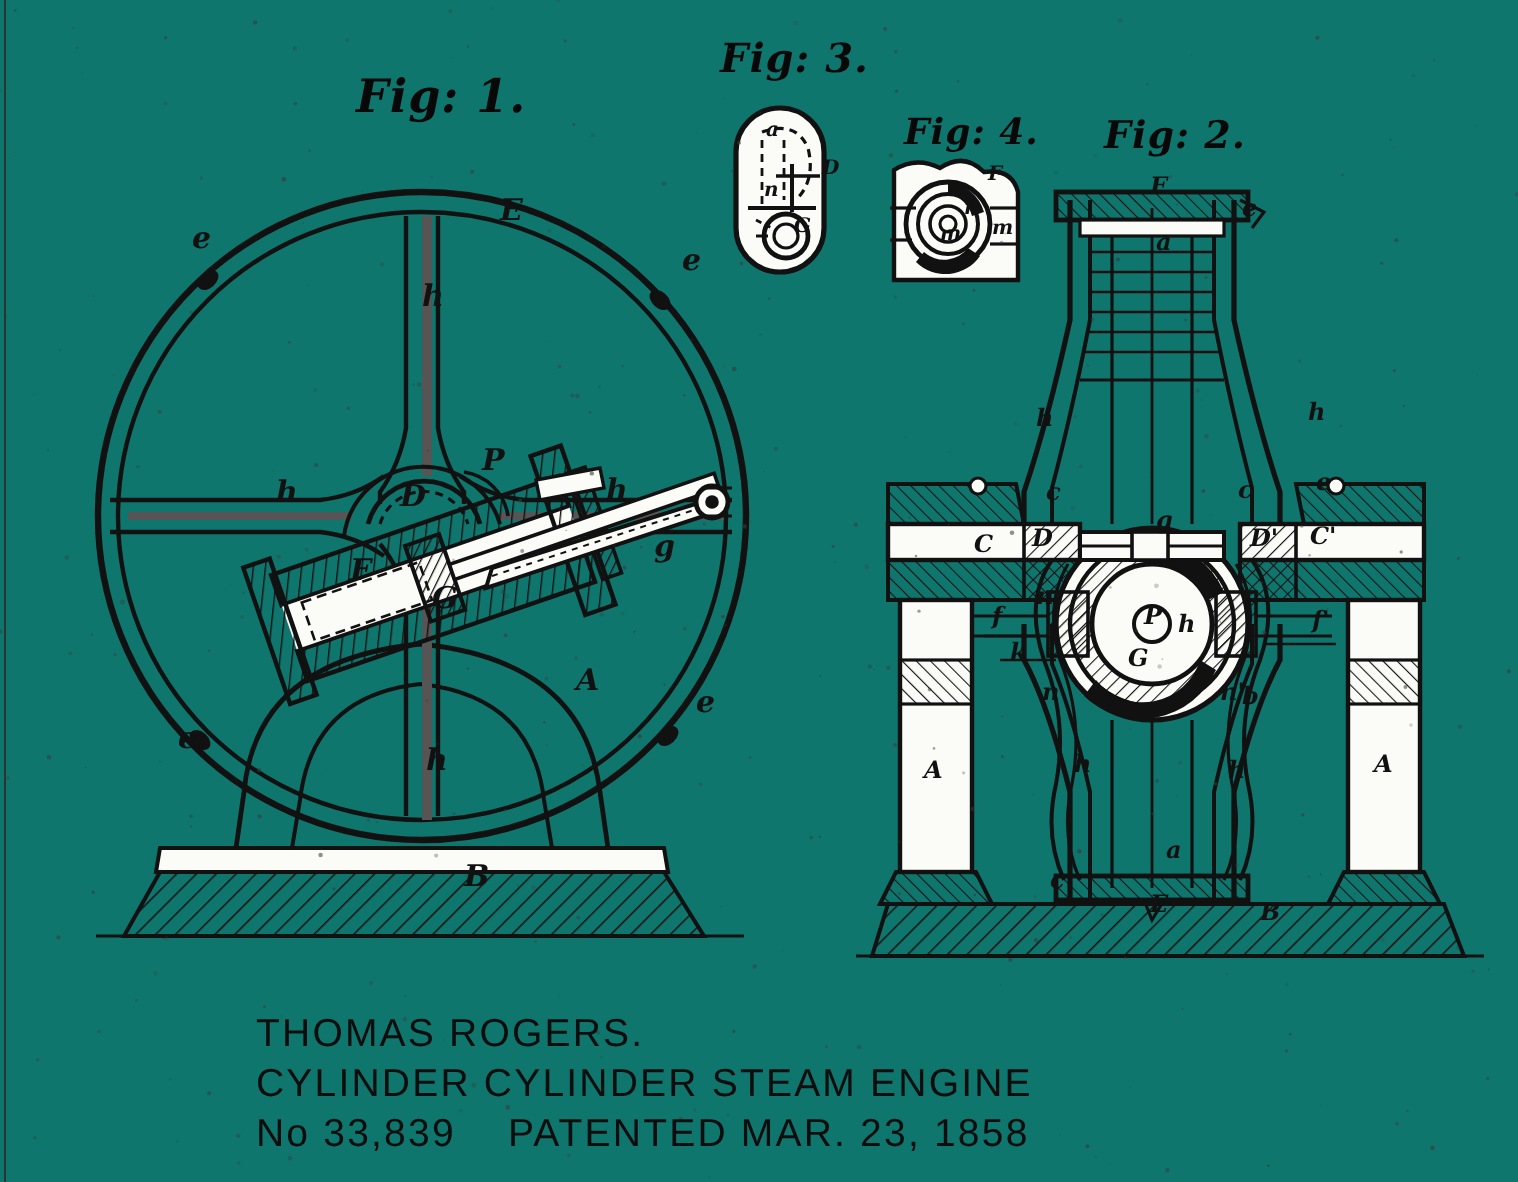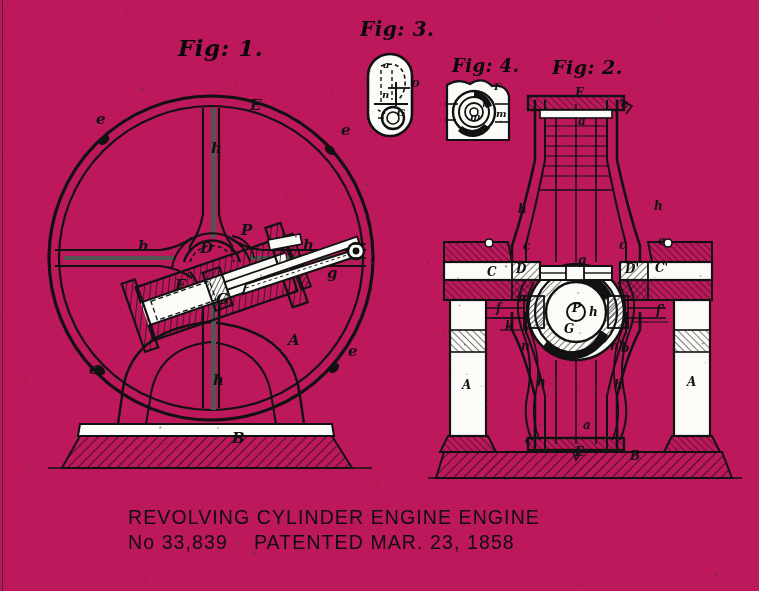--- a/index.html
+++ b/index.html
@@ -3,21 +3,21 @@
 <meta charset="utf-8">
 <title>Patent Drawing</title>
 <style>
   html,body{margin:0;padding:0;background:#ffffff;}
   body{
     font-family:"Liberation Sans", sans-serif;
   }
   #sheet{
     position:relative;
     width:759px;height:591px;
-    background:#be185d;
+    background:#0f766e;
     overflow:hidden;
   }
   #sheet .frame-line{
     position:absolute;left:2px;top:0;width:1px;height:591px;
     background:#2b2b2b;opacity:.85;
   }
   #speckle{
     position:absolute;left:0;top:0;width:759px;height:591px;
     pointer-events:none;
   }
@@ -684,17 +684,18 @@
       <circle cx="547.9" cy="578.5" r="0.59" fill="#3a3a3a" opacity="0.29"></circle>
       <circle cx="380.1" cy="56.5" r="0.60" fill="#3a3a3a" opacity="0.34"></circle>
       <circle cx="361.5" cy="308.3" r="0.93" fill="#3a3a3a" opacity="0.59"></circle>
       <circle cx="274.6" cy="115.4" r="0.83" fill="#3a3a3a" opacity="0.33"></circle>
       <circle cx="449.3" cy="420.8" r="0.59" fill="#3a3a3a" opacity="0.47"></circle>
       <circle cx="595.5" cy="27.2" r="0.43" fill="#3a3a3a" opacity="0.25"></circle>
       <circle cx="465.7" cy="68.6" r="0.62" fill="#3a3a3a" opacity="0.21"></circle>
     </svg>
 
   <div id="caption">
-    <span class="cap-line">REVOLVING CYLINDER ENGINE ENGINE</span>
+    <span class="cap-line">THOMAS ROGERS.</span>
+    <span class="cap-line">CYLINDER CYLINDER STEAM ENGINE</span>
     <span class="cap-line">No 33,839    PATENTED MAR. 23, 1858</span>
   </div>
 
 </div>
 
 </body></html>

